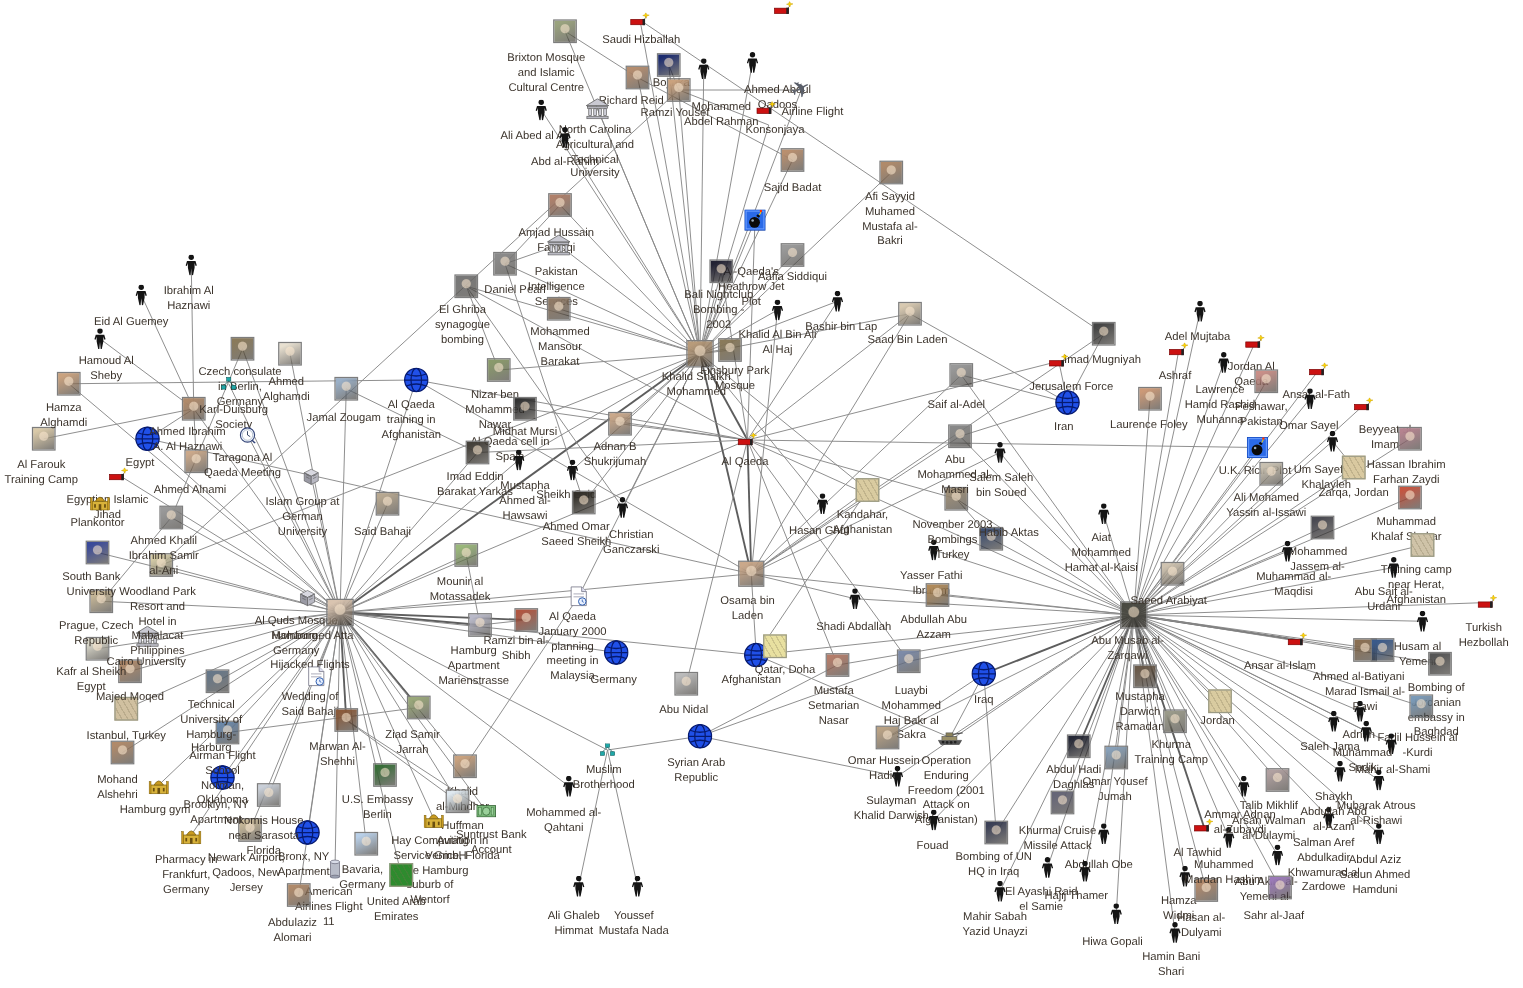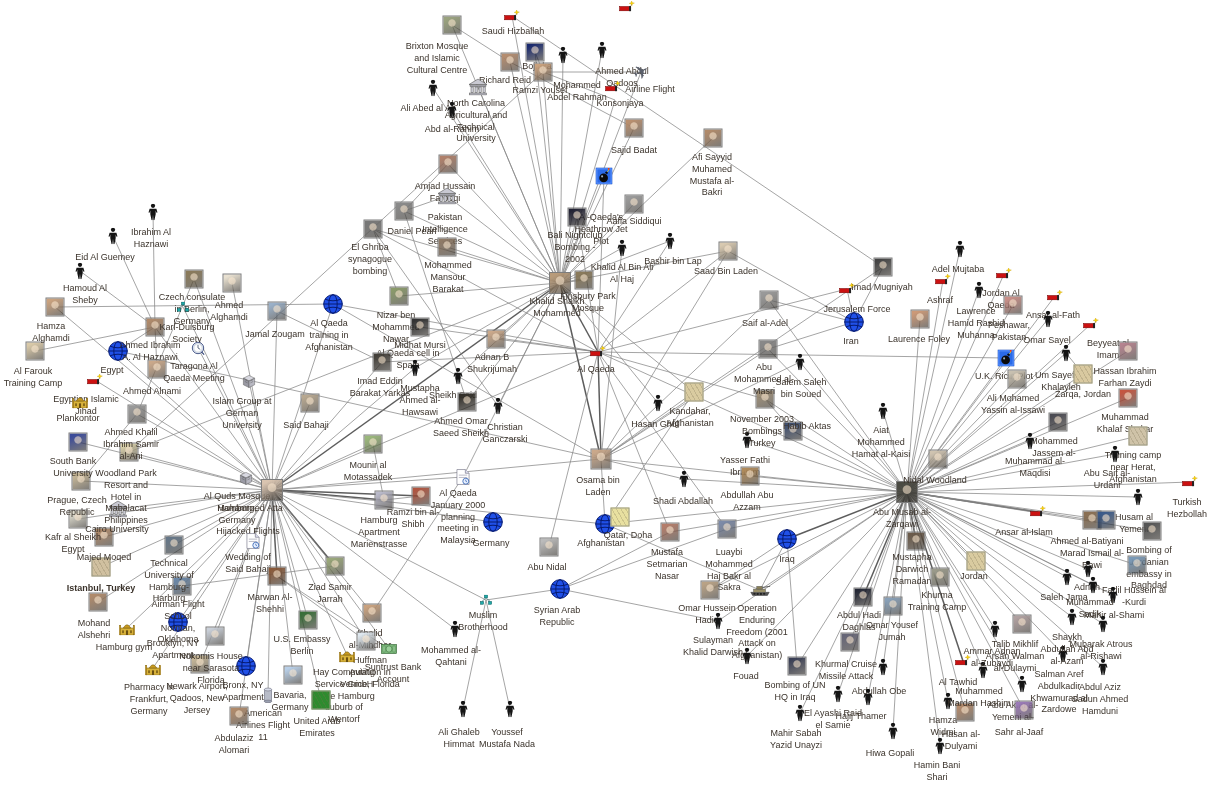--- a/index.html
+++ b/index.html
@@ -905,21 +905,21 @@
     </div>
     <div>
       <div class="photo" style="left: 98px; top: 602px; width: 17px; height: 17px; --c: #b08a6a;"></div>
       <div class="lb" style="left: 94px; top: 618px;">
         <div>Mohand</div>
         <div>Alshehri</div>
       </div>
     </div>
     <div>
       <div class="map" style="left: 101px; top: 567px; width: 17px; height: 17px; --c: #d0c0a0;"></div>
-      <div class="lb" style="left: 101px; top: 583px; font-weight: bold;">
+      <div class="lb" style="left: 101px; top: 583px;">
         <div>Istanbul, Turkey</div>
       </div>
     </div>
     <div>
       <div class="photo" style="left: 104px; top: 537px; width: 17px; height: 17px; --c: #b08a6a;"></div>
       <div class="lb" style="left: 104px; top: 552px;">
         <div>Majed Moqed</div>
       </div>
     </div>
     <div>
@@ -1506,21 +1506,21 @@
     <div>
       <div class="photo" style="left: 907px; top: 492px; width: 20px; height: 20px; --c: #4a4a42;"></div>
       <div class="lb" style="left: 902px; top: 507px;">
         <div>Abu Musab al-</div>
         <div>Zarqawi</div>
       </div>
     </div>
     <div>
       <div class="photo" style="left: 938px; top: 459px; width: 17px; height: 17px; --c: #cfc3b0;"></div>
       <div class="lb" style="left: 935px; top: 475px;">
-        <div>Nidal Woodland</div>
+        <div>Saeed Arabiyat</div>
       </div>
     </div>
     <div>
       <svg class="icon" width="11" height="17" style="left: 883px; top: 411px;">
         <use href="#s-person"></use>
       </svg>
       <div class="lb" style="left: 881px; top: 425px;">
         <div>Aiat</div>
         <div>Mohammed</div>
         <div>Hamat al-Kaisi</div>

